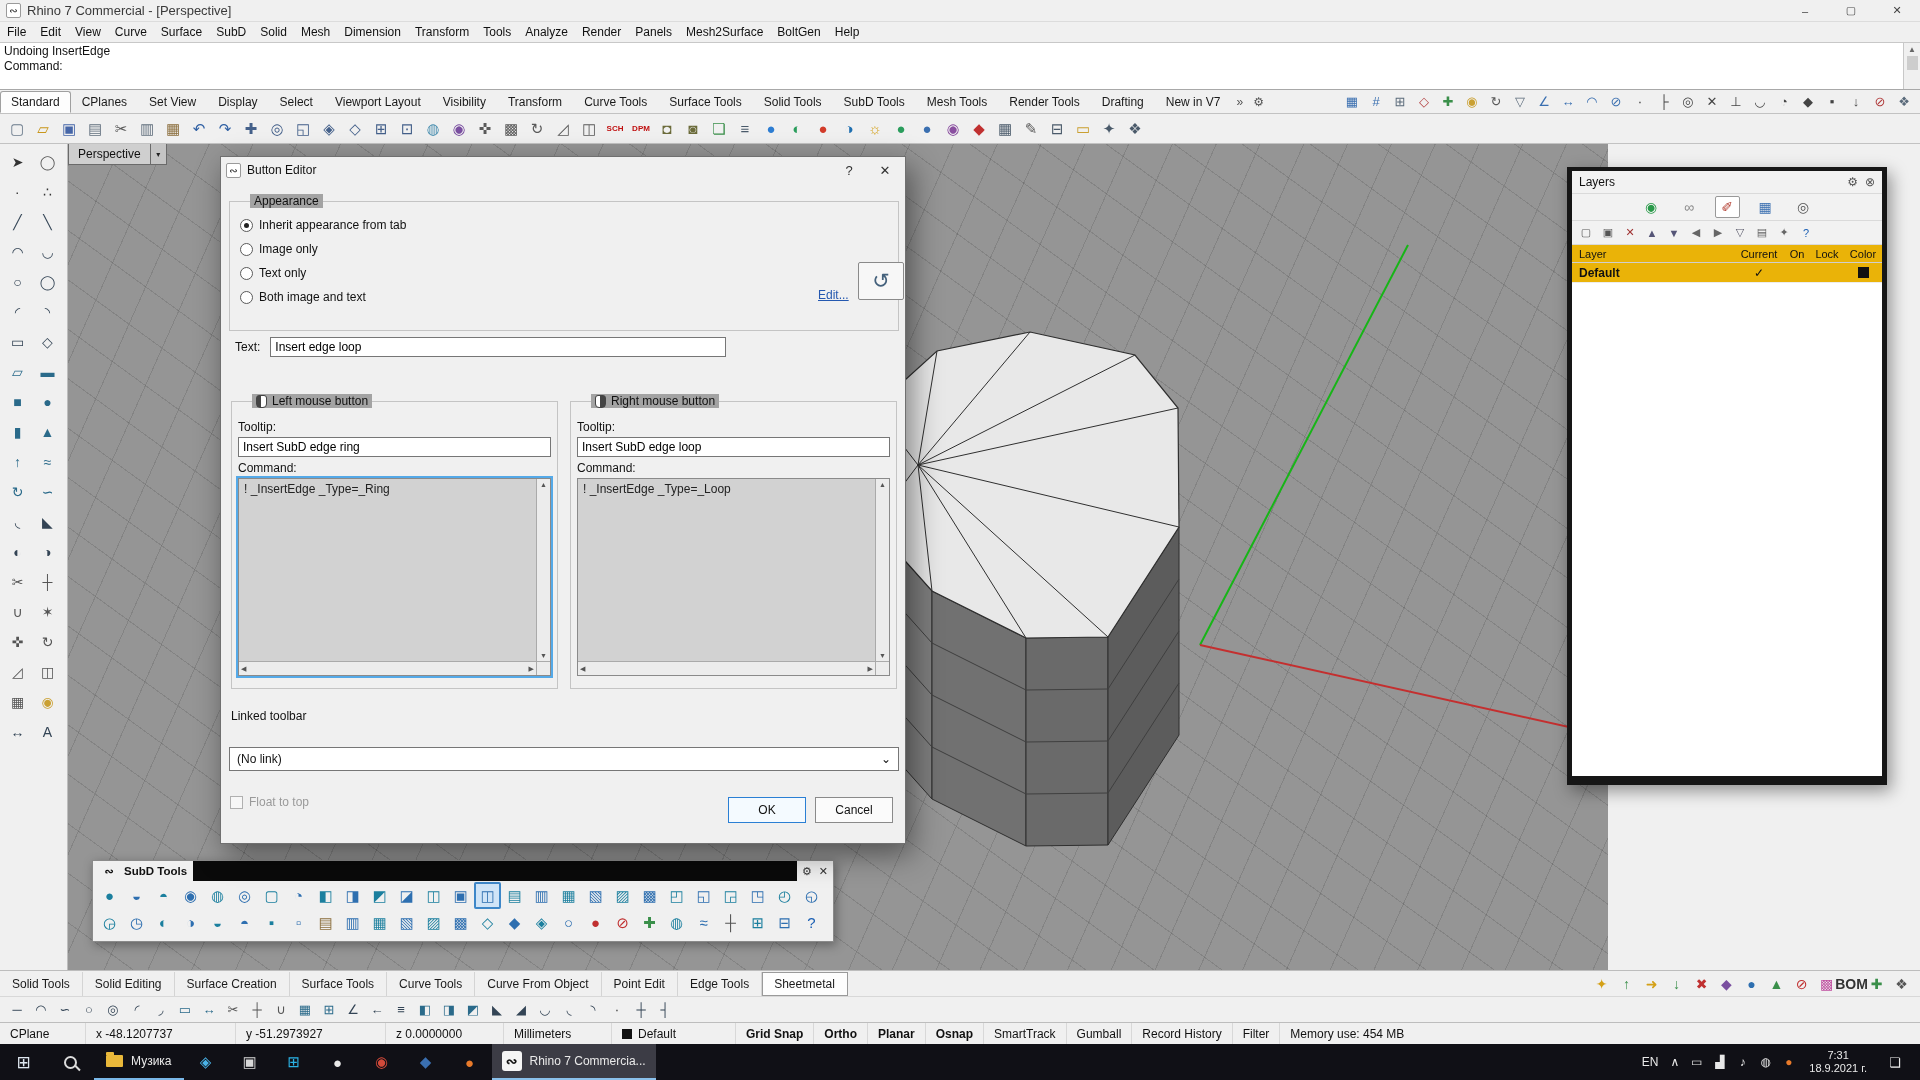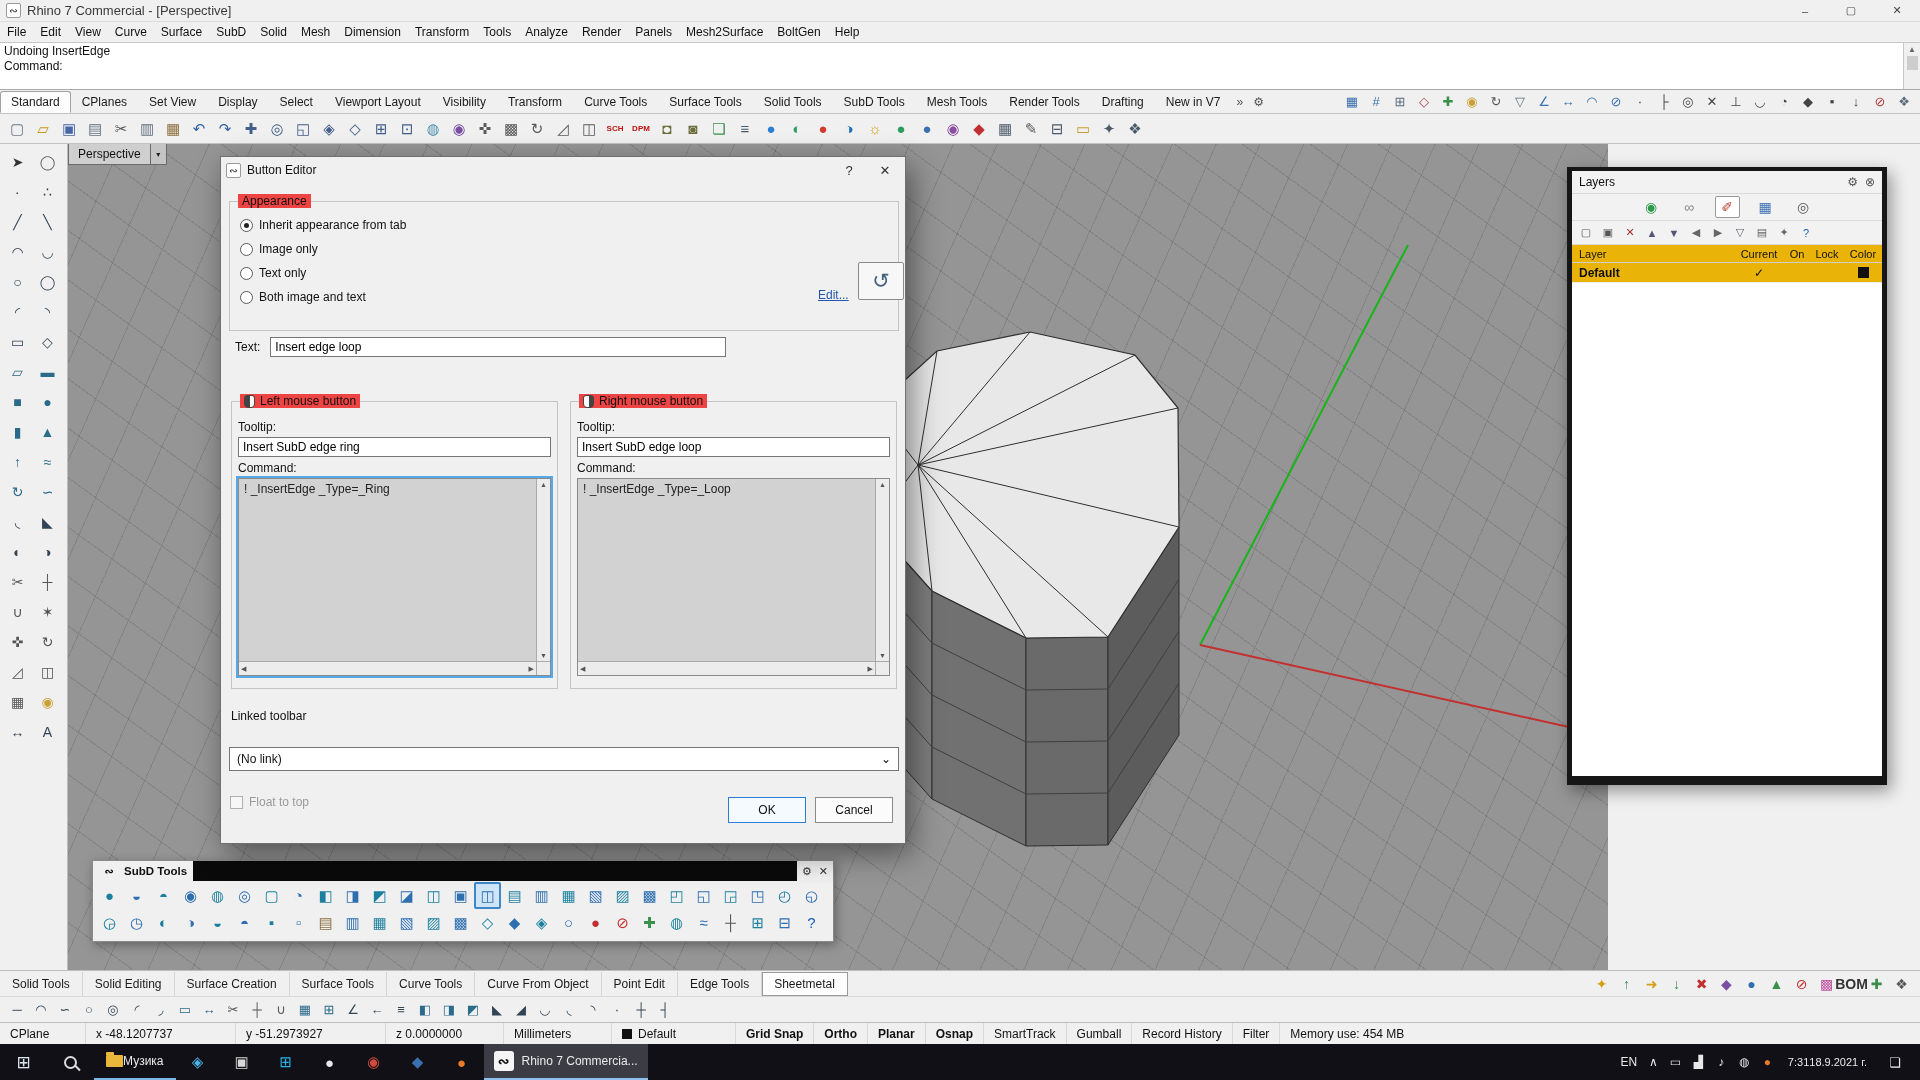--- a/index.html
+++ b/index.html
@@ -49,21 +49,21 @@
 .pt-right{display:flex;align-items:center;padding:0 5px;gap:7px;font-size:11px;color:#333;flex:none}
 .pal-rows{padding:1px 3px}
 .pal-row{display:flex}
 .pal-row .ticon{width:27px;height:27px;font-size:15px}
 
 #dialog{position:absolute;left:220px;top:156px;width:686px;height:688px;background:#f0f0f0;border:1px solid #707070;box-shadow:6px 10px 28px rgba(0,0,0,.45)}
 .dlg-title{height:26px;display:flex;align-items:center;padding:0 5px;gap:6px}
 .dlg-btn{width:30px;height:22px;display:flex;align-items:center;justify-content:center;font-size:13px;color:#333}
 .dlg-help{margin-left:auto}
 .group{position:absolute;border:1px solid #c4c4c4}
-.glabel{position:absolute;top:-8px;left:8px;background:#ef4444;padding:0 4px;display:flex;align-items:center;gap:5px}
+.glabel{position:absolute;top:-8px;left:20px;background:#a3a3a3;padding:0 4px;display:flex;align-items:center;gap:5px}
 #grp-appearance{left:8px;top:44px;width:670px;height:130px}
 .radio-row{display:flex;align-items:center;gap:6px;margin:10px 0 0 10px}
 .radio-row:first-of-type{margin-top:16px}
 .radio{width:13px;height:13px;border:1px solid #5a5a5a;border-radius:50%;background:#fff;position:relative;flex:none}
 .radio-row.on .radio::after{content:"";position:absolute;inset:3px;background:#222;border-radius:50%}
 #edit-link{position:absolute;left:588px;top:86px;color:#2458b0;text-decoration:underline}
 #icon-preview{position:absolute;left:628px;top:60px;width:46px;height:38px;background:#f7f7f7;border:1px solid #8a8a8a;border-radius:2px;display:flex;align-items:center;justify-content:center;font-size:21px;color:#44617c}
 #text-row{position:absolute;left:14px;top:180px;display:flex;align-items:center;gap:10px}
 .tinput{height:20px;border:1px solid #767676;font-size:12px;padding:0 4px;background:#fff;font-family:"Liberation Sans",sans-serif}
 #text-input{width:456px}
@@ -127,31 +127,31 @@
 .seg.sx{width:150px}.seg.sy{width:150px}.seg.sz{width:118px}.seg.sunits{width:108px}.seg.slayer{width:124px;gap:6px}
 .lchip{width:10px;height:10px;background:#111;flex:none}
 .toggle{height:100%;display:flex;align-items:center;padding:0 10px;border-right:1px solid #d8d8d8;white-space:nowrap}
 .toggle.on{font-weight:700}
 .seg.memory{border-right:none}
 
 #taskbar{position:absolute;left:0;top:1044px;width:1920px;height:36px;background:#101016;display:flex;align-items:stretch;color:#eaeaea}
 .tb-btn{width:47px;display:flex;align-items:center;justify-content:center;font-size:17px;color:#dde6ef}
 .mag{width:13px;height:13px;border:2px solid #dcdcdc;border-radius:50%;position:relative}
 .mag::after{content:"";position:absolute;width:7px;height:2px;background:#dcdcdc;transform:rotate(45deg);right:-6px;bottom:-2px}
-.tb-folder{display:flex;align-items:center;padding:0 12px;border-bottom:2px solid #7ab8e8}
+.tb-folder{display:flex;align-items:center;gap:8px;padding:0 12px;border-bottom:2px solid #7ab8e8}
 .folder-ico{width:17px;height:12px;background:#e9b83a;border-radius:1px;position:relative;flex:none}
 .folder-ico::before{content:"";position:absolute;top:-3px;left:0;width:8px;height:3px;background:#e9b83a;border-radius:1px 1px 0 0}
 .tb-folder .lbl,.tb-rhino .lbl{font-size:12px;white-space:nowrap}
 .tb-app{width:44px;display:flex;align-items:center;justify-content:center;font-size:15px}
 .tb-rhino{display:flex;align-items:center;gap:8px;padding:0 10px;background:#3c3c45;border-bottom:2px solid #8ac0ea;max-width:175px}
 .rh-ico{width:20px;height:20px;background:#f5f5f5;border-radius:3px;color:#111;display:flex;align-items:center;justify-content:center;font-size:14px;font-weight:700;flex:none}
 .tb-tray{margin-left:auto;display:flex;align-items:center}
 .tray-item{padding:0 6px;font-size:12px;height:100%;display:flex;align-items:center}
 .tray-ic{width:23px;display:flex;align-items:center;justify-content:center;font-size:12px}
-.tb-clock{display:flex;flex-direction:row;align-items:center;justify-content:center;font-size:11px;line-height:13px;padding:0 9px}
+.tb-clock{display:flex;flex-direction:column;align-items:center;justify-content:center;font-size:11px;line-height:13px;padding:0 9px}
 .tb-notif{width:38px;display:flex;align-items:center;justify-content:center;font-size:13px}
 .tb-desktop{width:6px;border-left:1px solid #3a3a44}
 </style>
 </head>
 <body>
 
 <div id="titlebar">
   <span class="win-ico">∾</span>
   <span class="title">Rhino 7 Commercial - [Perspective]</span>
   <span class="winbtns">

